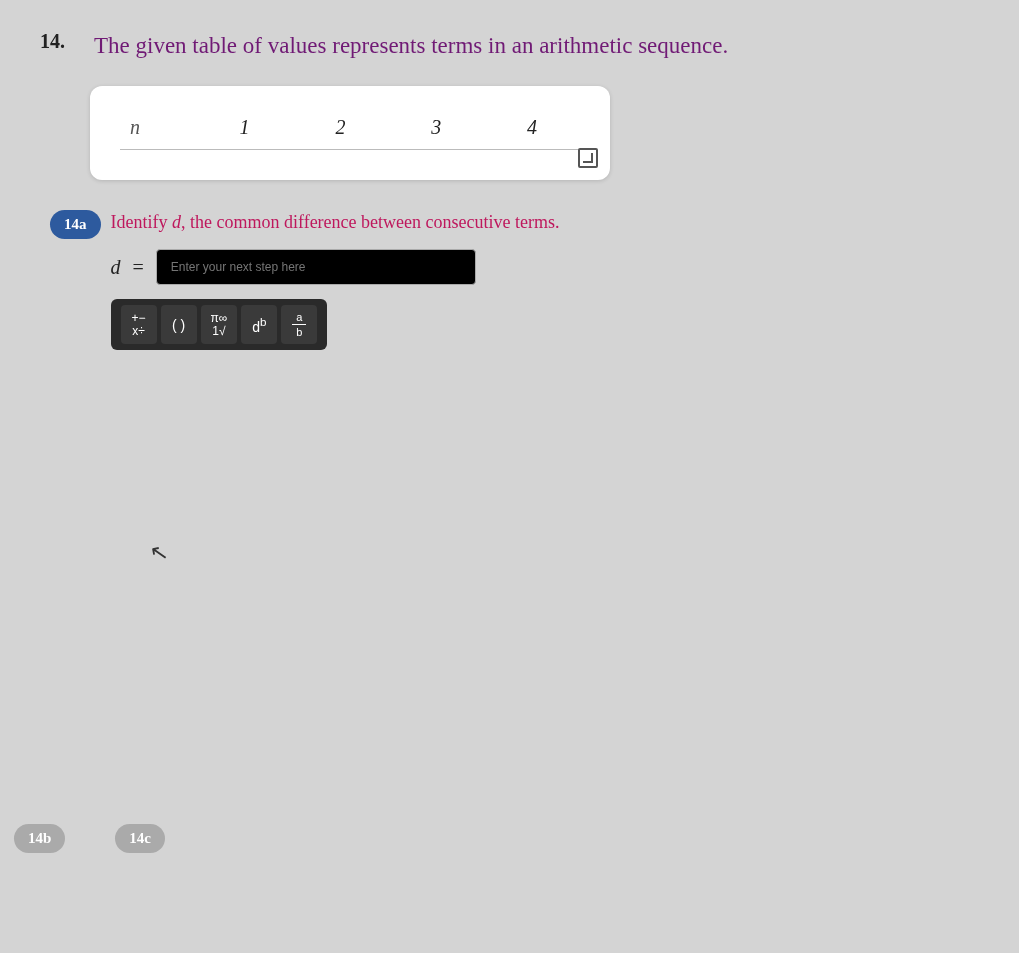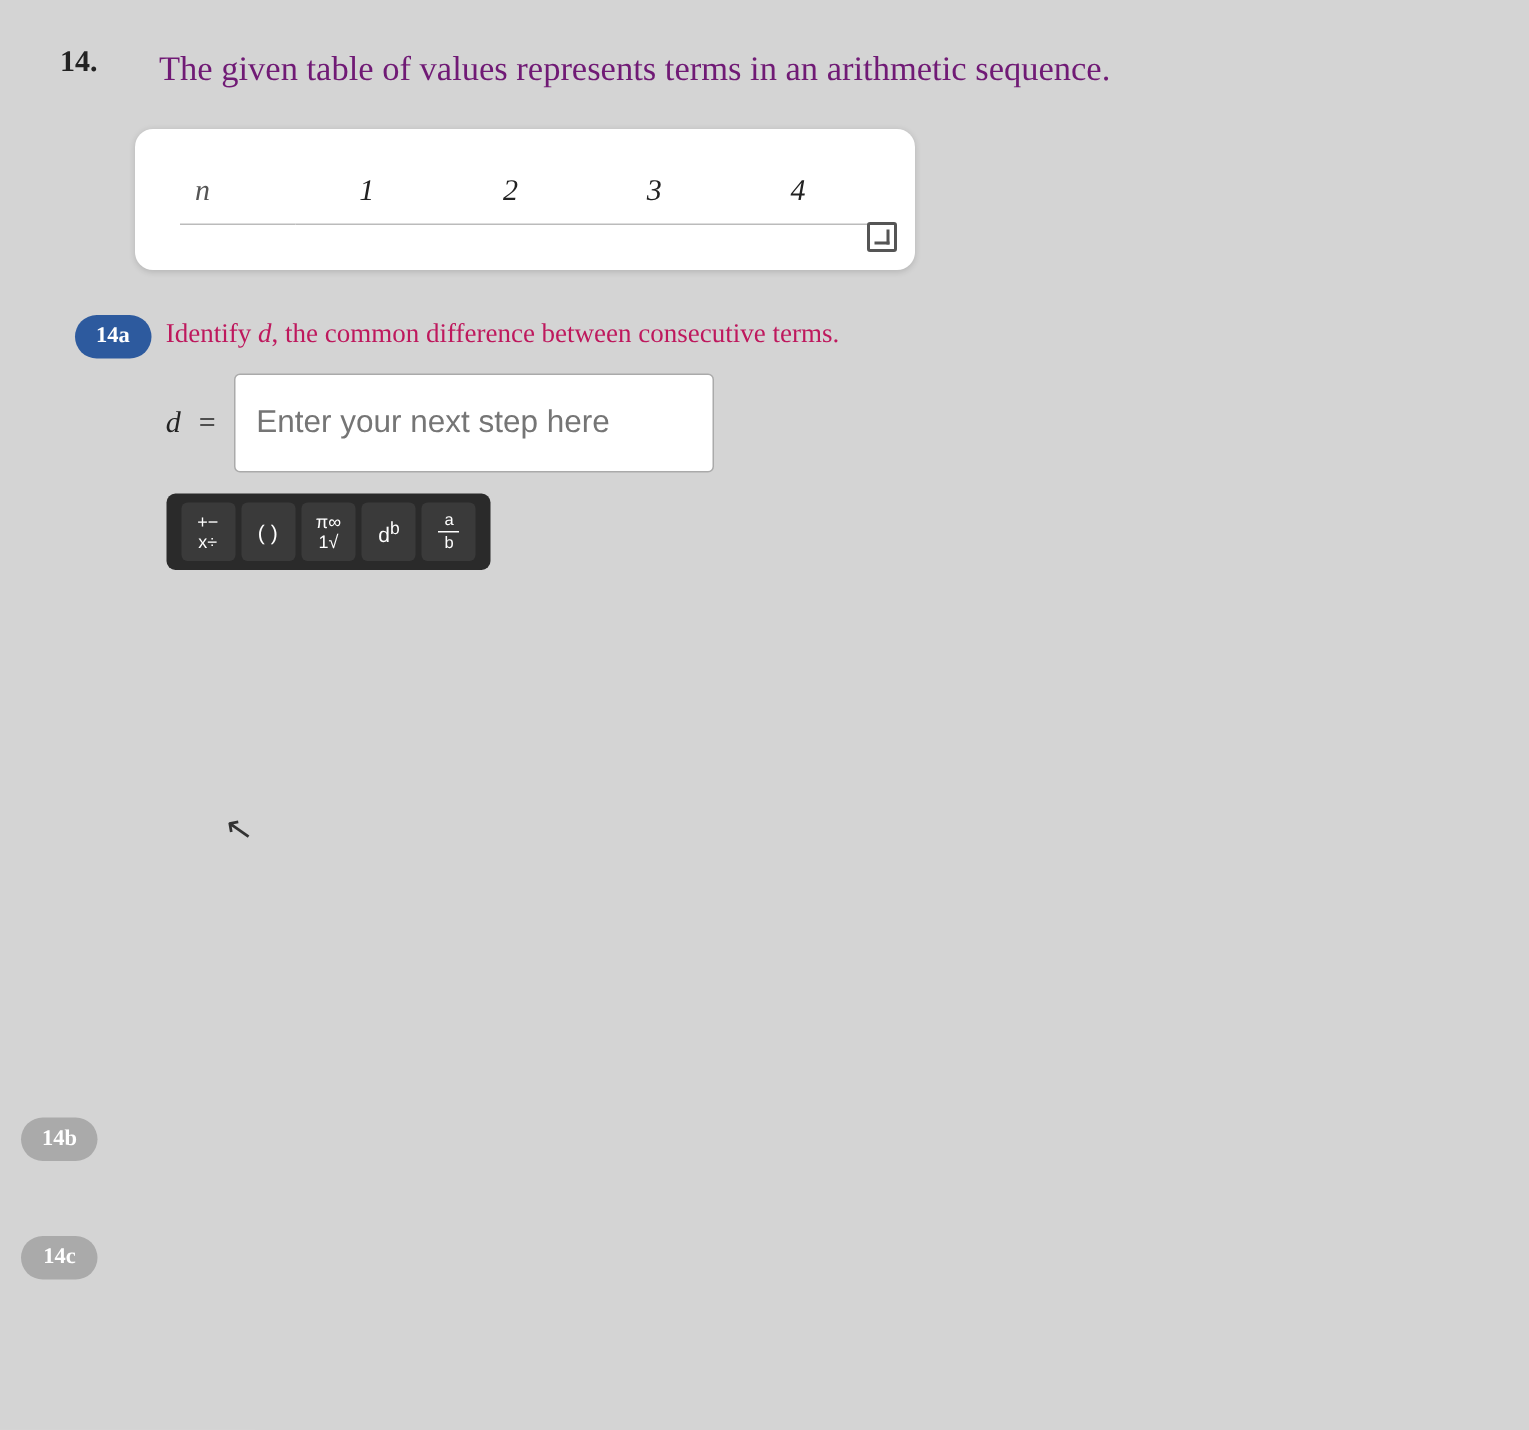--- a/index.html
+++ b/index.html
@@ -17,21 +17,21 @@
       width: 1019px;
       min-height: 953px;
       background: #d4d4d4;
       position: relative;
       padding: 30px 40px;
     }
 
     .question-header {
       display: flex;
       align-items: flex-start;
-      gap: 26px;
+      gap: 14px;
       margin-bottom: 24px;
     }
 
     .question-number {
       font-size: 20px;
       font-weight: bold;
       color: #222;
       min-width: 40px;
     }
 
@@ -179,25 +179,25 @@
     }
 
     .answer-equals {
       font-size: 20px;
       color: #222;
     }
 
     .answer-input {
       border: 1.5px solid #aaa;
       border-radius: 4px;
-      padding: 20px 14px;
-      font-size: 21px;
+      padding: 10px 14px;
+      font-size: 12px;
       color: #888;
       width: 320px;
-      background: #ffffff;
+      background: #000000;
       outline: none;
     }
 
     
     .math-toolbar {
       display: flex;
       gap: 4px;
       background: #2a2a2a;
       border-radius: 6px;
       padding: 6px 10px;
@@ -247,21 +247,21 @@
       color: #333;
       transform: rotate(-10deg);
     }
 
     
     .bottom-badges {
       position: absolute;
       left: 14px;
       bottom: 100px;
       display: flex;
-      flex-direction: column;
+      flex-direction: row;
       gap: 50px;
     }
 
     .bottom-badge {
       background: #aaa;
       color: white;
       border-radius: 50px;
       padding: 6px 14px;
       font-size: 15px;
       font-weight: bold;

